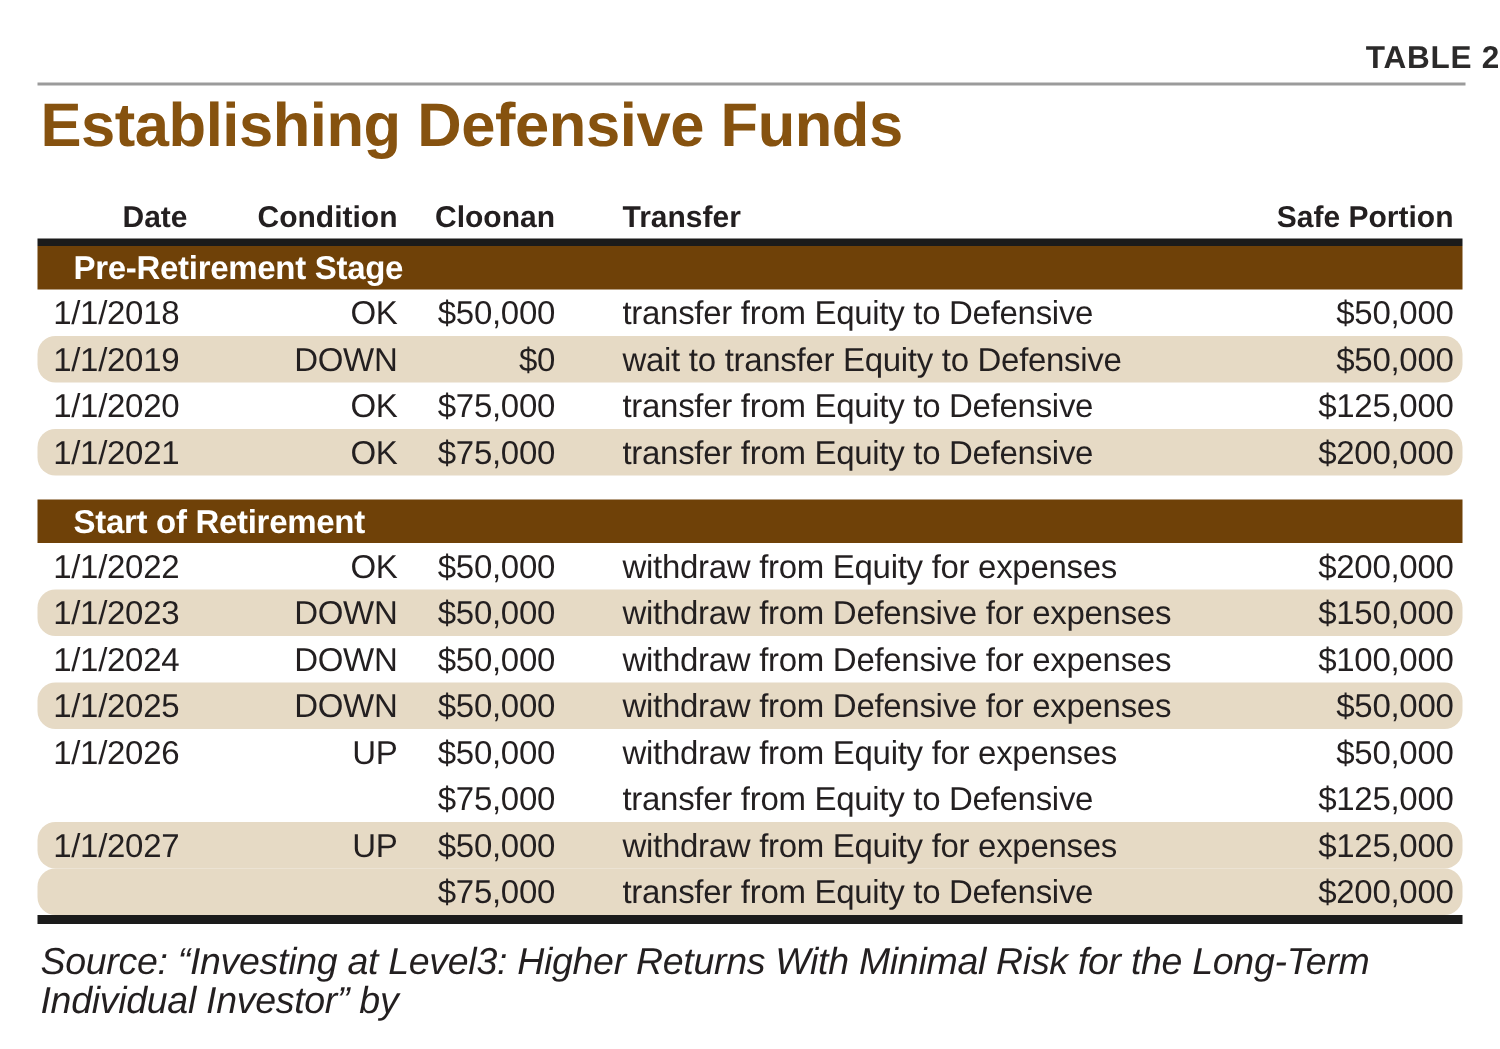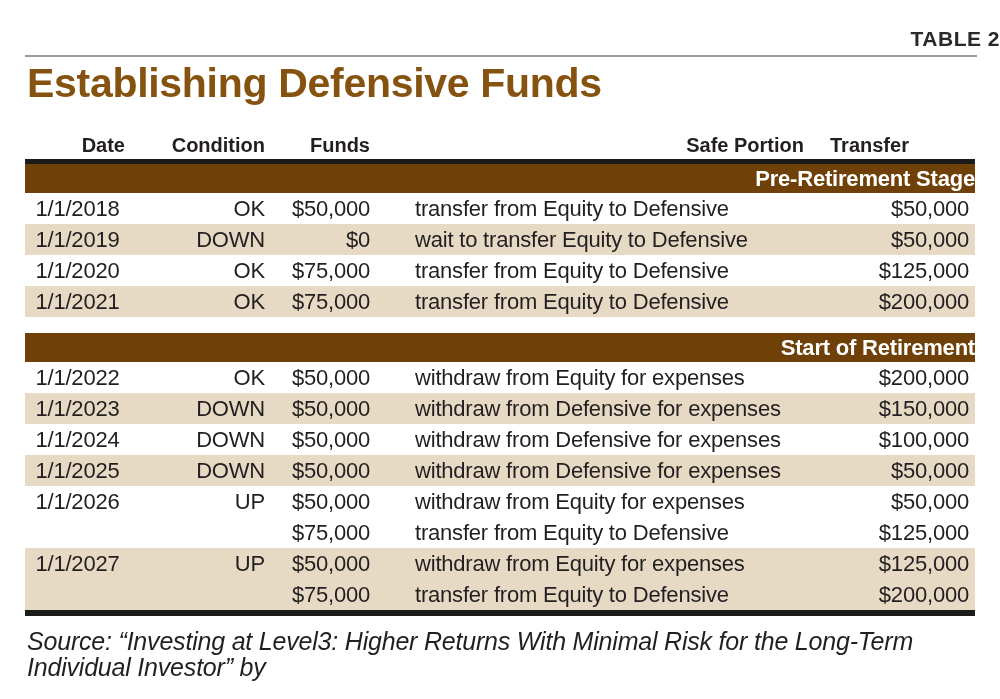--- a/index.html
+++ b/index.html
@@ -55,27 +55,26 @@
   .c-safe{text-align:right;padding-right:6px;}
   .thead .c-date{text-align:right;padding-left:0;}
 
   .rule-black-top{border-top:5px solid #1b1b1b;}
   .rule-black-bottom{border-top:6px solid #1b1b1b;}
 
   .section-gap{height:16px;}
   .section-bar{
     height:29px;background:var(--brown);
     display:flex;align-items:center;
-    padding-left:8px;
-    justify-content:flex-end;
+    padding-left:24px;
   }
   .section-bar .bar-text{
     color:#ffffff;font-weight:bold;font-size:22px;letter-spacing:-0.2px;
   }
-  .shade{background:var(--beige);}
+  .shade{background:var(--beige);border-radius:12px;}
 
   .source{
     margin:12px 0 1px 27px;
     font-style:italic;
     font-size:25px;line-height:26px;
     color:var(--ink);
     letter-spacing:-0.2px;
   }
 </style>
 </head>
@@ -84,23 +83,23 @@
 <div class="page">
 
   <div class="table-label">TABLE 2</div>
   <div class="rule-gray"></div>
   <div class="page-title">Establishing Defensive Funds</div>
 
   <div class="ftable">
     <div class="row thead">
       <span class="cell c-date">Date</span>
       <span class="cell c-cond">Condition</span>
-      <span class="cell c-amt">Funds</span>
+      <span class="cell c-amt">Cloonan</span>
+      <span class="cell c-tr">Transfer</span>
       <span class="cell c-safe">Safe Portion</span>
-      <span class="cell c-tr">Transfer</span>
     </div>
     <div class="rule-black-top"></div>
     <div>
         <div class="section-bar">
           <span class="bar-text">Pre-Retirement Stage</span>
         </div>
         <div class="row">
           <span class="cell c-date">1/1/2018</span>
           <span class="cell c-cond">OK</span>
           <span class="cell c-amt">$50,000</span>

